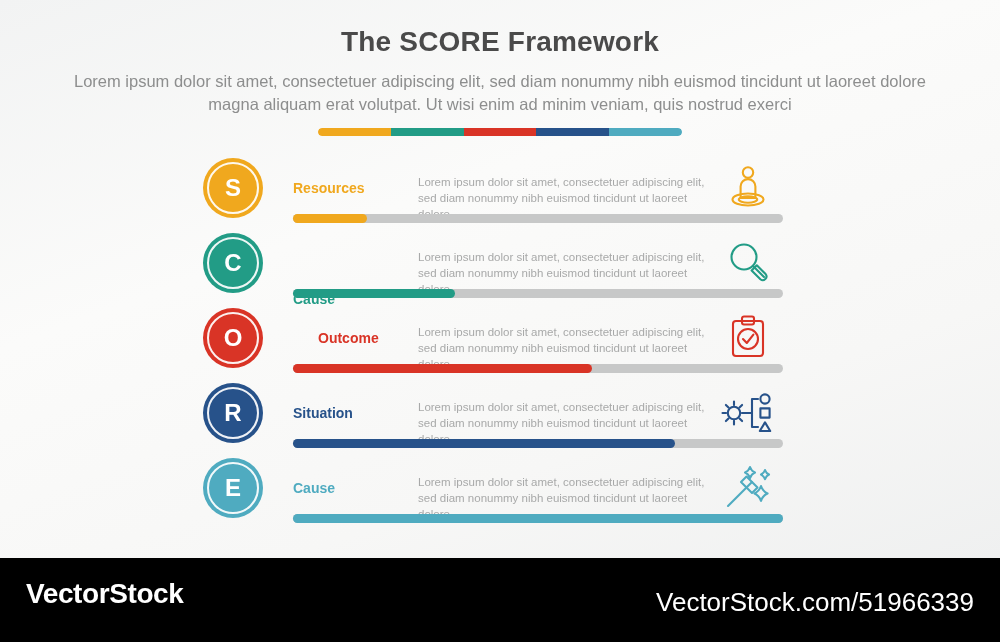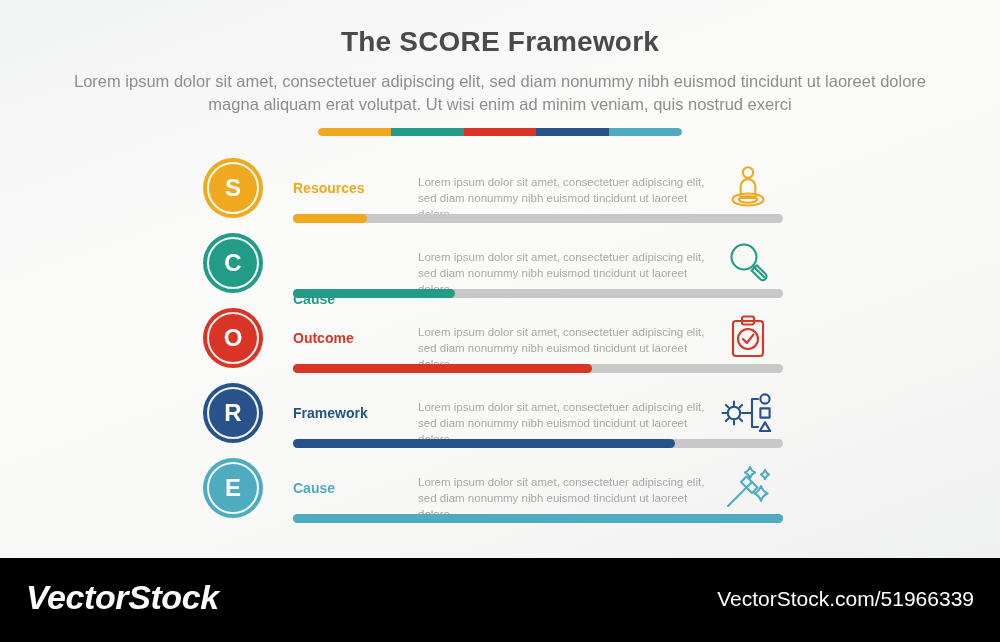--- a/index.html
+++ b/index.html
@@ -157,31 +157,30 @@
     left: 0;
     top: 558px;
     width: 1000px;
     height: 84px;
     background: #000000;
   }
   .footer-logo {
     position: absolute;
     left: 26px;
     top: 20px;
-    font-size: 34px;
+    font-size: 28px;
     font-weight: bold;
     color: #ffffff;
     letter-spacing: -0.4px;
-    font-style: italic;
   }
   .footer-url {
     position: absolute;
     right: 26px;
     top: 29px;
-    font-size: 21px;
+    font-size: 26px;
     color: #ffffff;
   }
 </style>
 </head>
 <body>
 
 <div class="canvas">
 
   <div class="stage">
 
@@ -232,40 +231,40 @@
           </div>
           <div class="track" style="background: rgb(199, 200, 200);">
             <div class="fill" style="background: rgb(34, 156, 134); width: 33%;"></div>
           </div>
         </div>
         <div class="row">
           <div class="badge" style="background: rgb(217, 52, 38);">
             <div class="ring"></div>
             <div class="letter">O</div>
           </div>
-          <div class="label" style="color: rgb(217, 52, 38);">Outcome</div>
+          <div class="label" style="color: rgb(217, 52, 38); margin-left: 25px;">Outcome</div>
           <div class="desc">Lorem ipsum dolor sit amet, consectetuer adipiscing elit, sed diam nonummy nibh euismod tincidunt ut laoreet dolore</div>
           <div class="icon">
             <svg width="52" height="52" viewBox="0 0 52 52">
               <rect x="11" y="9" width="30" height="35" rx="3" stroke="#D93426" fill="none" stroke-width="2.1" stroke-linecap="round" stroke-linejoin="round"></rect>
               <rect x="20" y="4.5" width="12" height="8" rx="2" stroke="#D93426" fill="none" stroke-width="2.1" stroke-linecap="round" stroke-linejoin="round"></rect>
               <circle cx="26" cy="27" r="10" stroke="#D93426" fill="none" stroke-width="2.1" stroke-linecap="round" stroke-linejoin="round"></circle>
               <path d="M21 27 L24.8 31 L31.4 22.6" stroke="#D93426" fill="none" stroke-width="2.1" stroke-linecap="round" stroke-linejoin="round"></path>
             </svg>
           </div>
           <div class="track" style="background: rgb(199, 200, 200);">
             <div class="fill" style="background: rgb(217, 52, 38); width: 61%;"></div>
           </div>
         </div>
         <div class="row">
           <div class="badge" style="background: rgb(39, 82, 138);">
             <div class="ring"></div>
             <div class="letter">R</div>
           </div>
-          <div class="label" style="color: rgb(39, 82, 138);">Framework</div>
+          <div class="label" style="color: rgb(39, 82, 138);">Situation</div>
           <div class="desc">Lorem ipsum dolor sit amet, consectetuer adipiscing elit, sed diam nonummy nibh euismod tincidunt ut laoreet dolore</div>
           <div class="icon">
             <svg width="56" height="52" viewBox="0 0 56 52">
               <circle cx="14" cy="26" r="6.2" stroke="#27528A" fill="none" stroke-width="2.1" stroke-linecap="round" stroke-linejoin="round"></circle>
               <path d="M14 14.5 v3.6 M14 33.9 v3.6 M2.5 26 h3.6 M21.9 26 h3.6 M5.9 17.9 l2.6 2.6 M19.5 31.5 l2.6 2.6 M22.1 17.9 l-2.6 2.6 M8.5 31.5 l-2.6 2.6" stroke="#27528A" fill="none" stroke-width="2.1" stroke-linecap="round" stroke-linejoin="round"></path>
               <path d="M25.5 26 H32 M32 26 V12 H38 M32 26 V40 H38" stroke="#27528A" fill="none" stroke-width="2.1" stroke-linecap="round" stroke-linejoin="round"></path>
               <circle cx="45" cy="12" r="4.6" stroke="#27528A" fill="none" stroke-width="2.1" stroke-linecap="round" stroke-linejoin="round"></circle>
               <rect x="40.4" y="21.4" width="9.2" height="9.2" stroke="#27528A" fill="none" stroke-width="2.1" stroke-linecap="round" stroke-linejoin="round"></rect>
               <path d="M45 35.4 L50.2 44 H39.8 Z" stroke="#27528A" fill="none" stroke-width="2.1" stroke-linecap="round" stroke-linejoin="round"></path>
             </svg>

